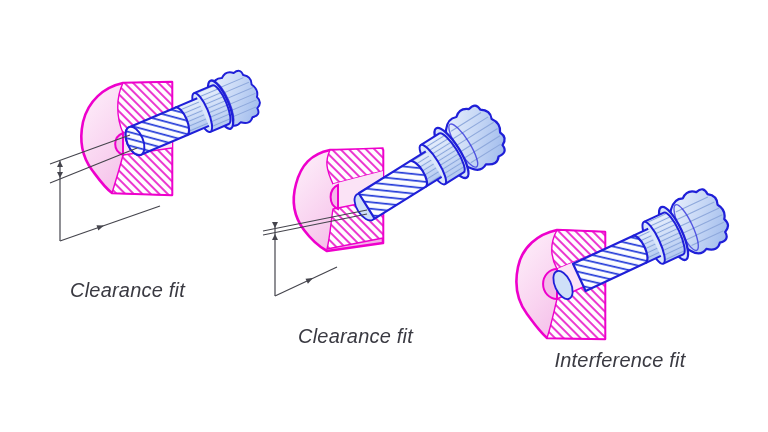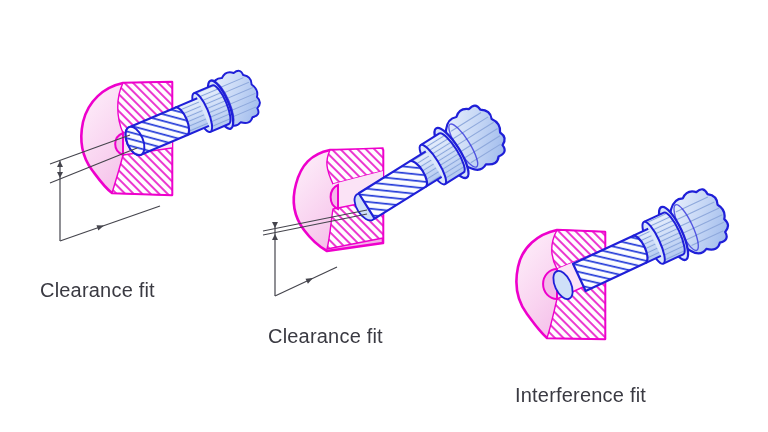--- a/index.html
+++ b/index.html
@@ -1,20 +1,20 @@
 <!DOCTYPE html>
 <html><head>
 <meta charset="utf-8">
 <style>
   html,body{margin:0;padding:0;background:#ffffff;}
   #stage{position:relative;width:768px;height:432px;background:#ffffff;overflow:hidden;
          font-family:"Liberation Sans", sans-serif;}
   .fig{position:absolute;}
   .fit-label{position:absolute;color:#3a3a42;font-size:20px;line-height:24px;
-             letter-spacing:.2px;}
+             text-align:center;letter-spacing:.2px;font-style:italic;}
   svg{display:block;}
   .hubOutline{fill:url(#gPink);stroke:#ee00cc;stroke-width:2.6;stroke-linejoin:round;}
   .hubHatch{fill:url(#hatchM);stroke:#ee00cc;stroke-width:1.4;stroke-linejoin:round;}
   .holeBand{fill:#fbe3f6;stroke:none;}
   .boreWall{fill:#f3bbe9;stroke:#ee00cc;stroke-width:2;}
   .shaftHatch{fill:url(#hatchB);stroke:#1f1fd8;stroke-width:2.2;stroke-linejoin:round;}
   .cylBase{fill:url(#gBlue);stroke:none;}
   .cylStripe{fill:url(#stripes);stroke:none;}
   .blueEdge{fill:none;stroke:#1f1fd8;stroke-width:2;}
   .collarFace{fill:#dbe7fa;stroke:#1f1fd8;stroke-width:2;}
@@ -146,15 +146,15 @@
       <path class="cylStripe" d="M158,97 L180,97 A6,23 0 0 1 180,143 L158,143 Z"></path>
       <path class="blueEdge" d="M158,97 L180,97 A6,23 0 0 1 180,143 L158,143"></path>
       <ellipse class="collarFace" cx="158" cy="120" rx="6" ry="23"></ellipse>
       <rect class="cylBase" x="142" y="105" width="17" height="30"></rect>
       <rect class="cylStripe" x="142" y="105" width="17" height="30"></rect>
       <path class="blueEdge" d="M142,105 H159 M142,135 H159"></path>
       <ellipse class="tipDisc" cx="58" cy="120" rx="8" ry="15"></ellipse>
       <path class="shaftHatch" d="M142,105 A6,15 0 0 1 142,135 L76,135 L76,105 Z"></path>
     </g>
   </svg>
-  <div class="fit-label" style="left:515px;top:383px;width:210px">Interference fit</div>
+  <div class="fit-label" style="left:515px;top:348px;width:210px">Interference fit</div>
 
 </div>
 
 </body></html>

